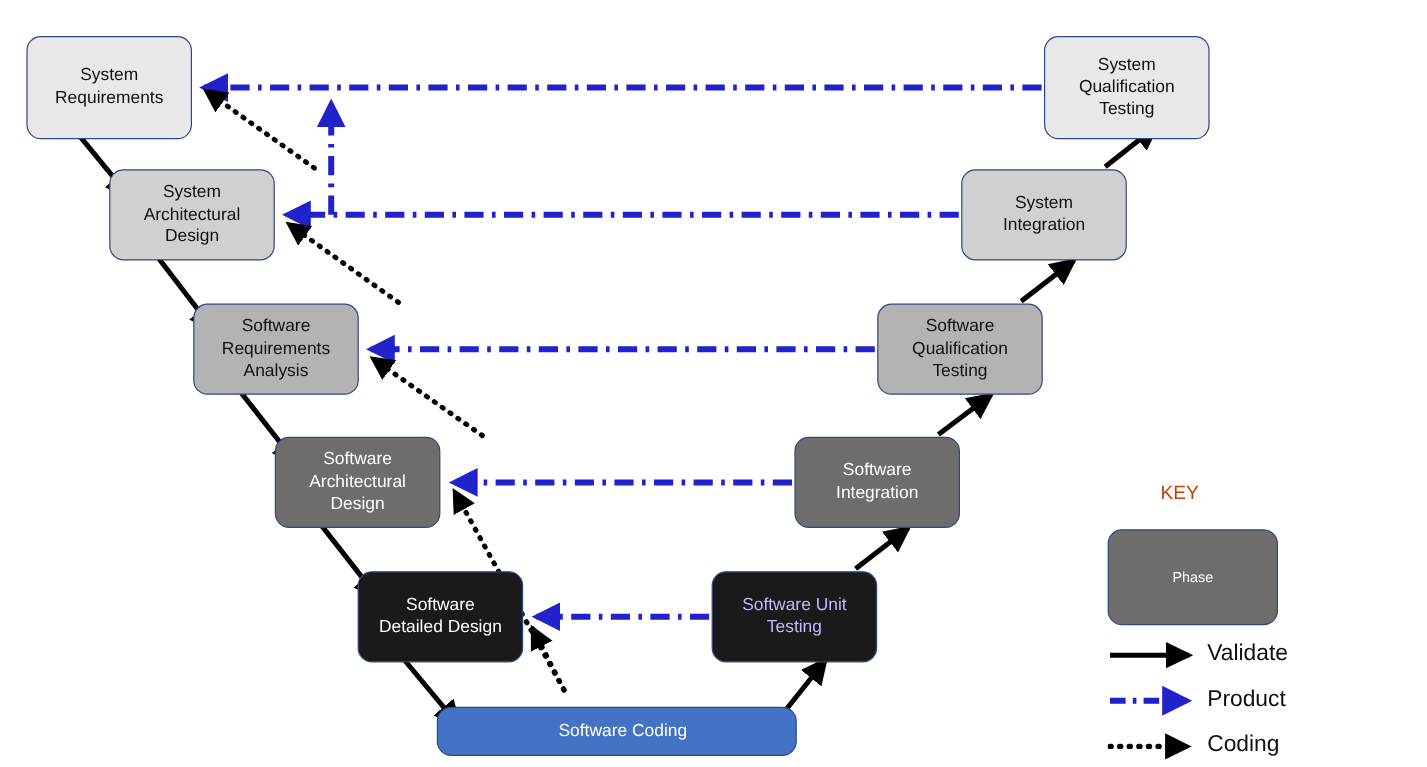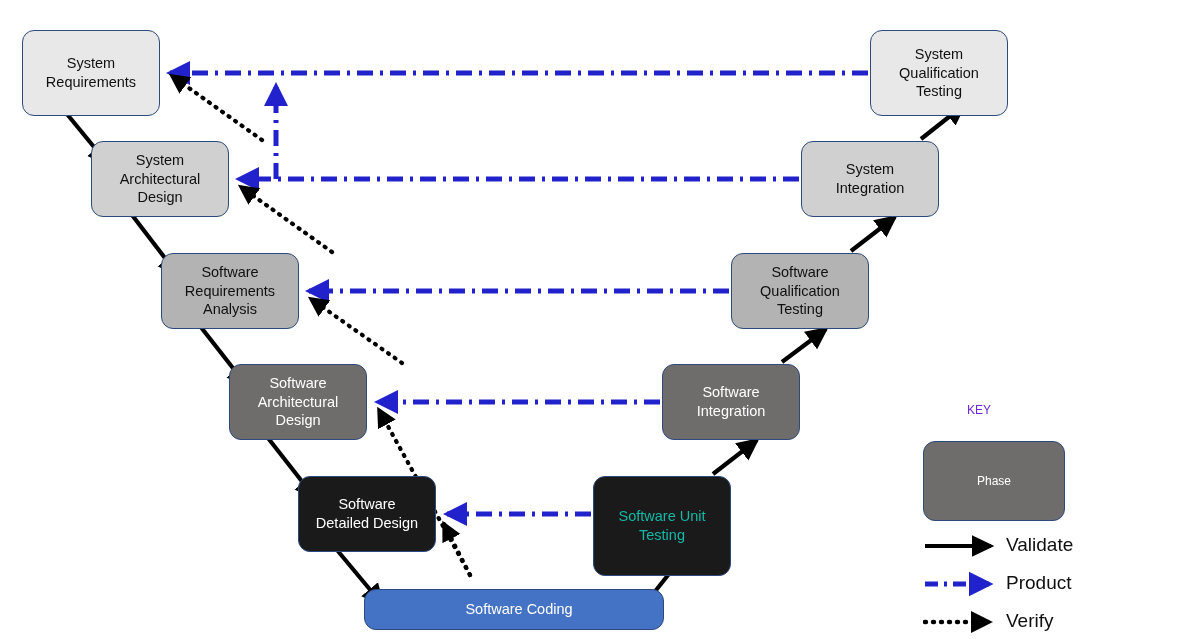--- a/index.html
+++ b/index.html
@@ -38,22 +38,22 @@
     color: #101010;
     padding: 2px 6px;
     z-index: 3;
   }
   .phase-label {
     display: block;
     white-space: pre-line;
   }
   .key-title {
     position: absolute;
-    font-size: 12px;
-    color: #6d28d9;
+    font-size: 16px;
+    color: #c2410c;
     z-index: 3;
   }
   .key-box {
     position: absolute;
     box-sizing: border-box;
     border: 1.4px solid #2e4a7d;
     border-radius: 12px;
     display: flex;
     align-items: center;
     justify-content: center;
@@ -139,21 +139,21 @@
 Architectural
 Design</span>
       </div>
       <div class="phase-box" style="left: 298px; top: 476px; width: 138px; height: 76px; background: rgb(26, 26, 26); color: rgb(255, 255, 255);">
         <span class="phase-label">Software
 Detailed Design</span>
       </div>
       <div class="phase-box" style="left: 364px; top: 589px; width: 300px; height: 41px; background: rgb(68, 114, 196); color: rgb(255, 255, 255); padding-left: 16px;">
         <span class="phase-label">Software Coding</span>
       </div>
-      <div class="phase-box" style="left: 593px; top: 476px; width: 138px; height: 100px; background: rgb(26, 26, 26); color: #14b8a6;">
+      <div class="phase-box" style="left: 593px; top: 476px; width: 138px; height: 76px; background: rgb(26, 26, 26); color: #c4b5fd;">
         <span class="phase-label">Software Unit
 Testing</span>
       </div>
       <div class="phase-box" style="left: 662px; top: 364px; width: 138px; height: 76px; background: rgb(111, 108, 108); color: rgb(255, 255, 255);">
         <span class="phase-label">Software
 Integration</span>
       </div>
       <div class="phase-box" style="left: 731px; top: 253px; width: 138px; height: 76px; background: rgb(179, 179, 179); color: rgb(16, 16, 16);">
         <span class="phase-label">Software
 Qualification
@@ -188,15 +188,15 @@
         <path d="M0,0.2 L5.0,2.7 L0,5.2 z" fill="#000000"></path>
       </marker>
     </defs>
     <line x1="2" y1="18" x2="68" y2="18" stroke="#000000" stroke-width="4.2" marker-end="url(#k-arrow-black)"></line>
     <line x1="2" y1="56" x2="66" y2="56" stroke="#2222cc" stroke-width="5" stroke-dasharray="13 6 3 6" marker-end="url(#k-arrow-blue)"></line>
     <line x1="2" y1="94" x2="66" y2="94" stroke="#000000" stroke-width="4.4" stroke-dasharray="1 7" stroke-linecap="round" marker-end="url(#k-arrow-dot)"></line>
   </svg>
 
   <div class="key-label" style="left:1006px; top:534px;">Validate</div>
   <div class="key-label" style="left:1006px; top:572px;">Product</div>
-  <div class="key-label" style="left:1006px; top:610px;">Verify</div>
+  <div class="key-label" style="left:1006px; top:610px;">Coding</div>
 
 </div>
 
 </body></html>

